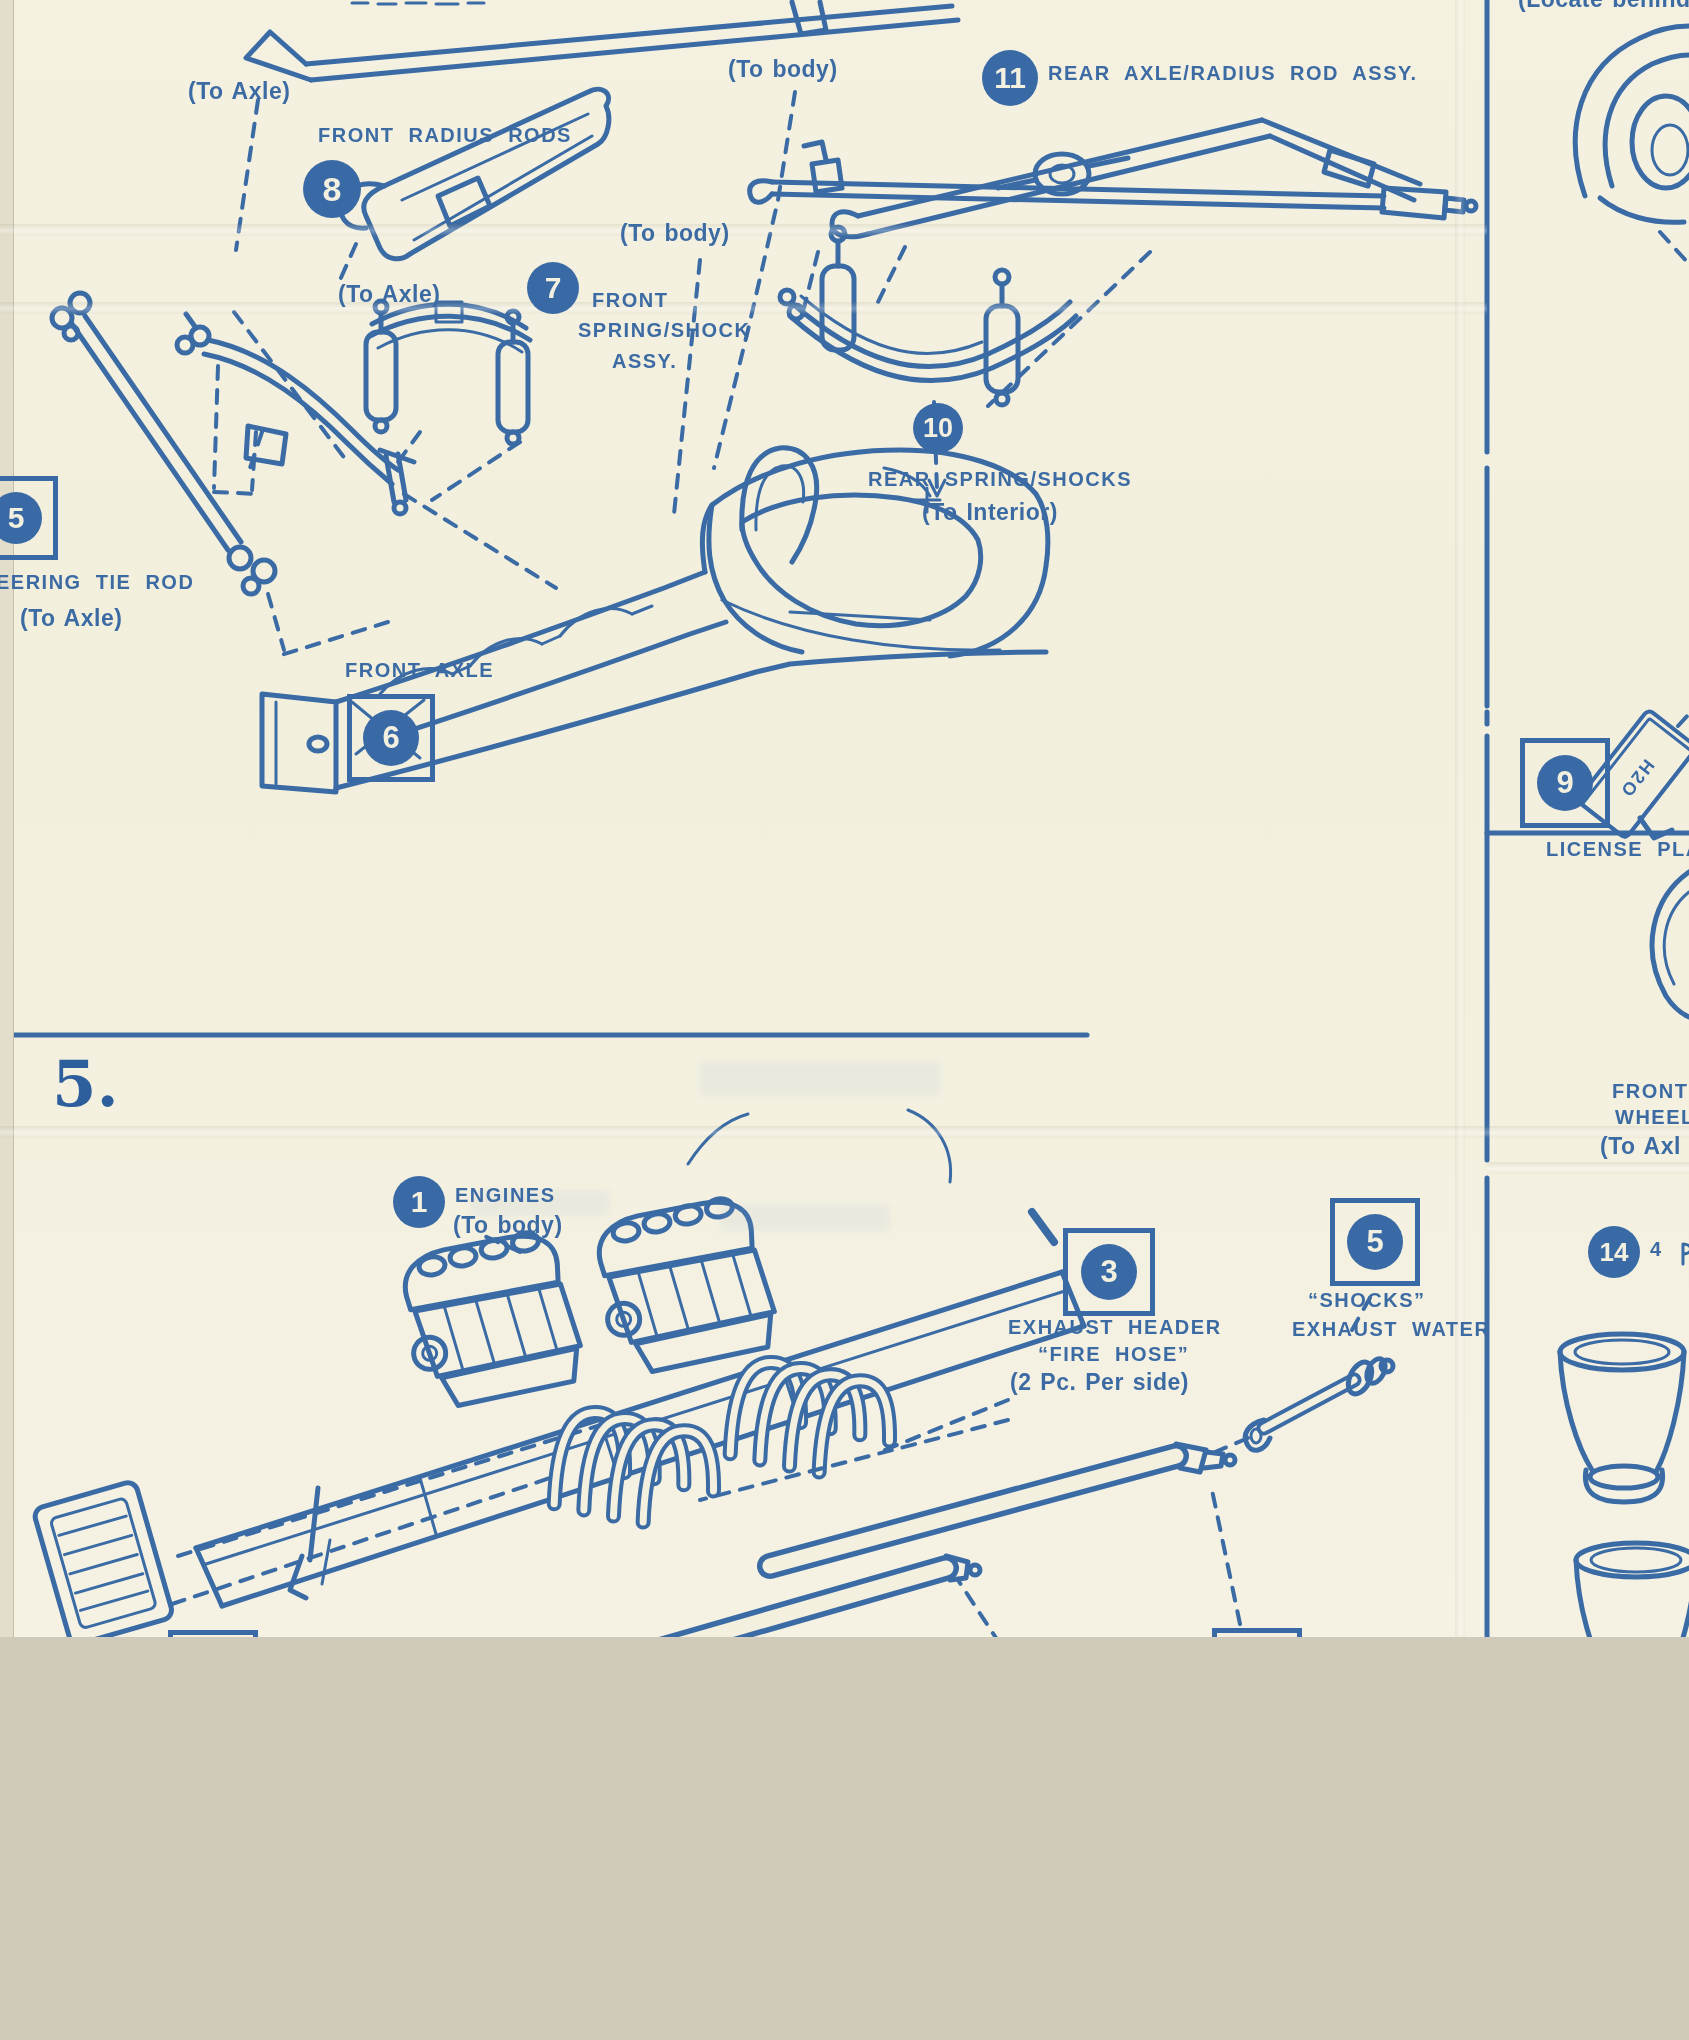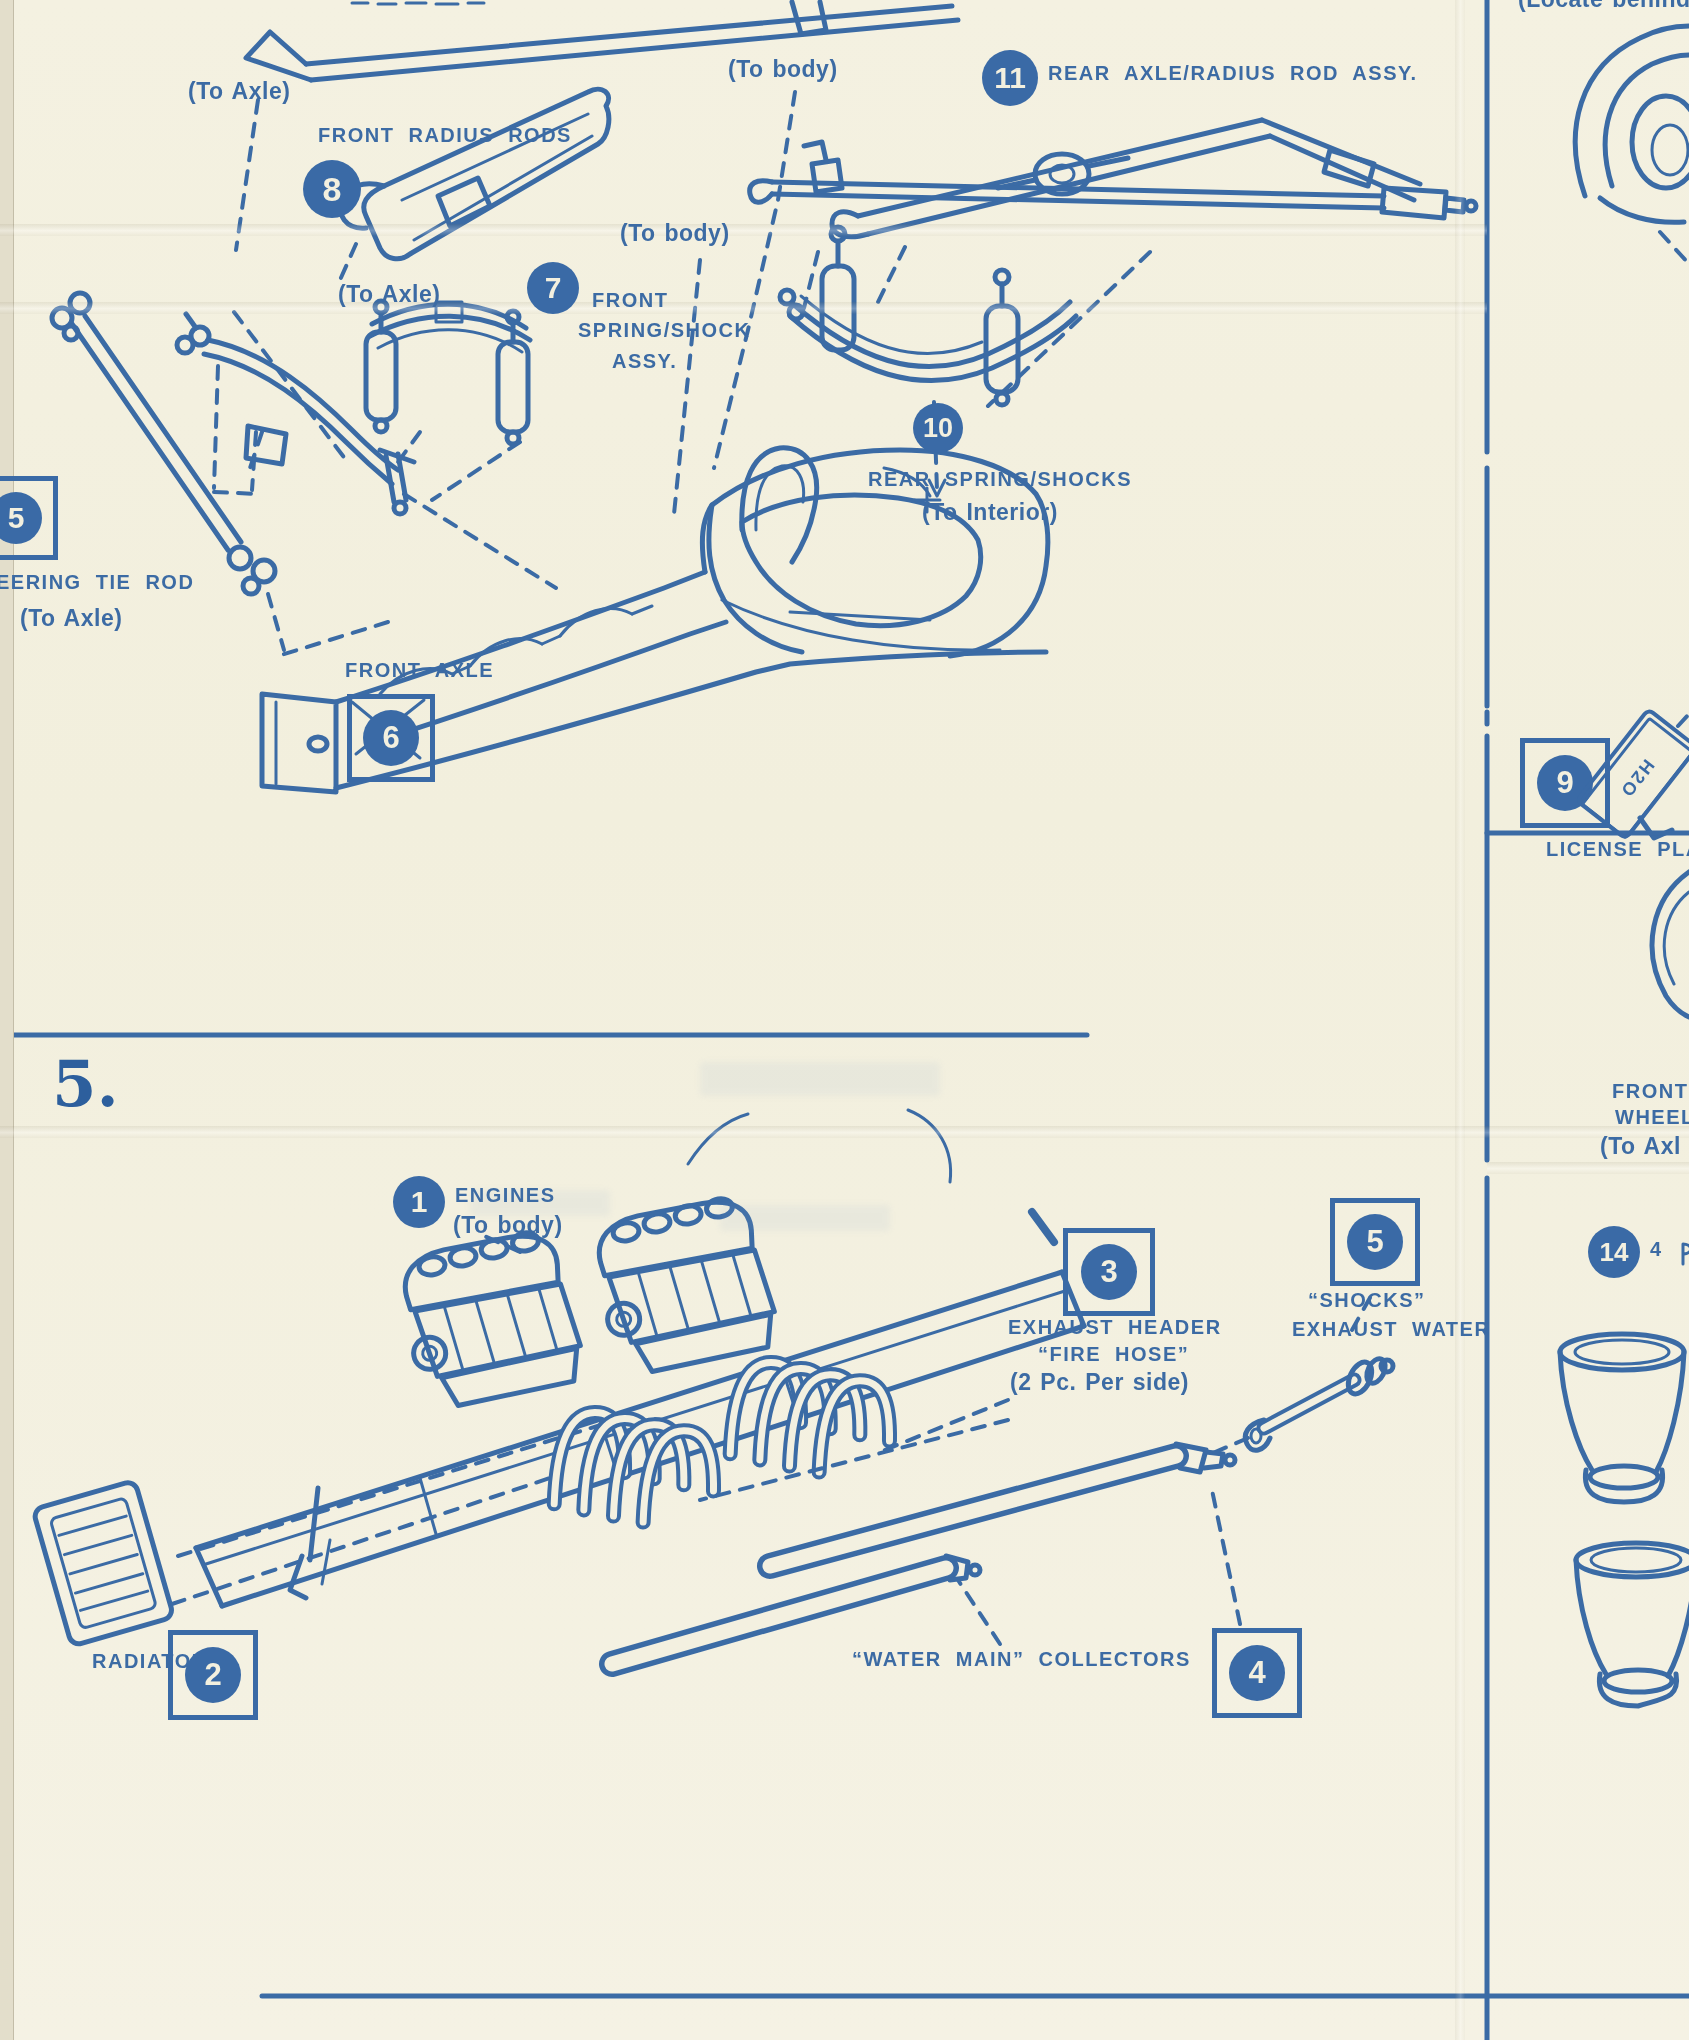--- a/index.html
+++ b/index.html
@@ -1,16 +1,16 @@
 <!DOCTYPE html>
 <html><head>
 <meta charset="utf-8">
 <style>
   html,body{margin:0;padding:0;background:#cfcaba;}
-  #sheet{position:relative;width:1689px;height:2040px;overflow:hidden;
+  #sheet{position:relative;width:1689px;height:1637px;overflow:hidden;
          background:linear-gradient(180deg,#f4f1e1 0%,#f2efdd 40%,#f5f2e4 100%);
          font-family:"Liberation Sans",sans-serif;}
   svg.art{position:absolute;left:0;top:0;}
   svg.art path,svg.art ellipse,svg.art circle,svg.art rect{
       stroke:#3b6ba5;fill:none;stroke-width:5;stroke-linecap:round;stroke-linejoin:round;}
   svg.art .thin{stroke-width:3;}
   svg.art .dash{stroke-width:4;stroke-dasharray:13 11;}
   svg.art .thick{stroke-width:8;}
   svg.art .tube-o{stroke-width:15;}
   svg.art .tube-i{stroke:#f3f0e0;stroke-width:7;}

